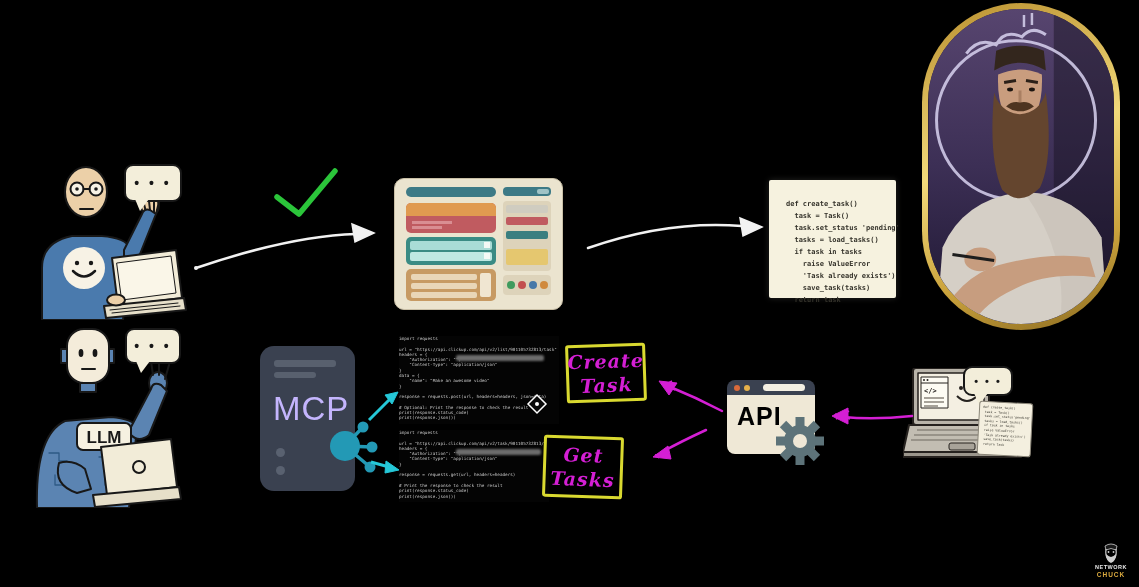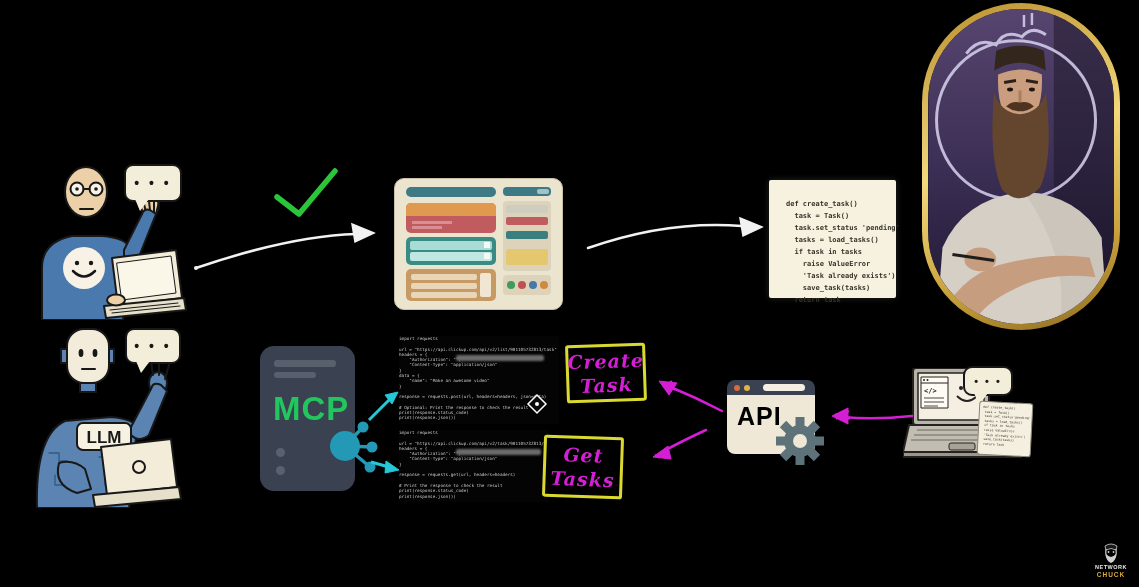--- a/index.html
+++ b/index.html
@@ -17,21 +17,21 @@
   .terminal{position:absolute;background:#040404;}
   .terminal pre{margin:0;font-family:"DejaVu Sans Mono",monospace;font-size:4.3px;line-height:5.3px;color:#c9c9c9;}
   .blurbox{position:absolute;background:#6c6c6c;border-radius:2px;filter:blur(1.3px);}
   
   .codecard{position:absolute;background:#f6f2df;border-radius:2px;box-shadow:0 0 6px rgba(255,255,240,.15);}
   .codecard pre{margin:9px;padding:9px 8px;font-family:"DejaVu Sans Mono",monospace;
                 font-size:7px;line-height:12px;font-weight:700;color:#35332b;}
   
   .mcp{position:absolute;background:#3a4150;border-radius:14px;}
   .mcp .line{position:absolute;background:#58606e;border-radius:3px;}
-  .mcp .label{position:absolute;left:13px;top:44px;font-size:33px;font-weight:bold;color:#22c55e;letter-spacing:1px;}
+  .mcp .label{position:absolute;left:13px;top:44px;font-size:33px;font-weight:normal;color:#c4b5fd;letter-spacing:1px;}
   .mcp .dot{position:absolute;width:9px;height:9px;border-radius:50%;background:#596170;}
   
   .sticky{position:absolute;border:3px solid #d9d930;border-radius:3px;
           display:flex;flex-direction:column;align-items:center;justify-content:center;}
   .sticky div{font-family:"DejaVu Serif",serif;font-style:italic;font-weight:bold;
           color:#d41fd4;font-size:19px;line-height:24px;letter-spacing:1px;}
   
   .apiwin{position:absolute;}
   .apiwin .head{position:absolute;left:0;top:0;right:0;height:15px;background:#3a4150;border-radius:8px 8px 0 0;}
   .apiwin .hdot{position:absolute;top:4.5px;width:6px;height:6px;border-radius:50%;}

